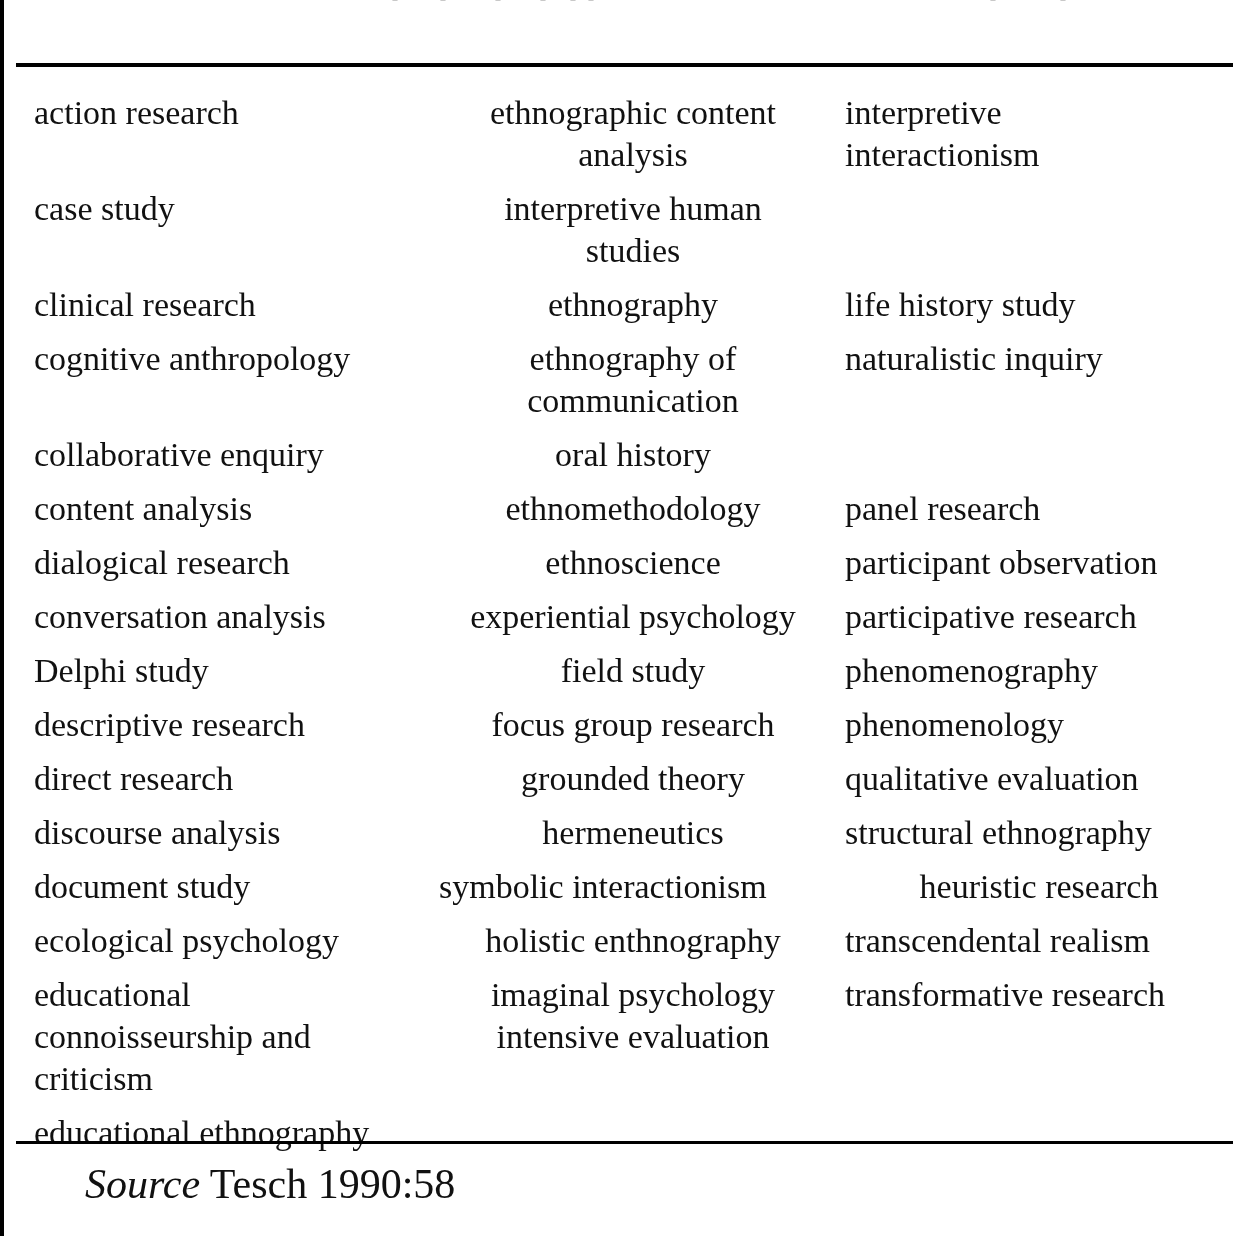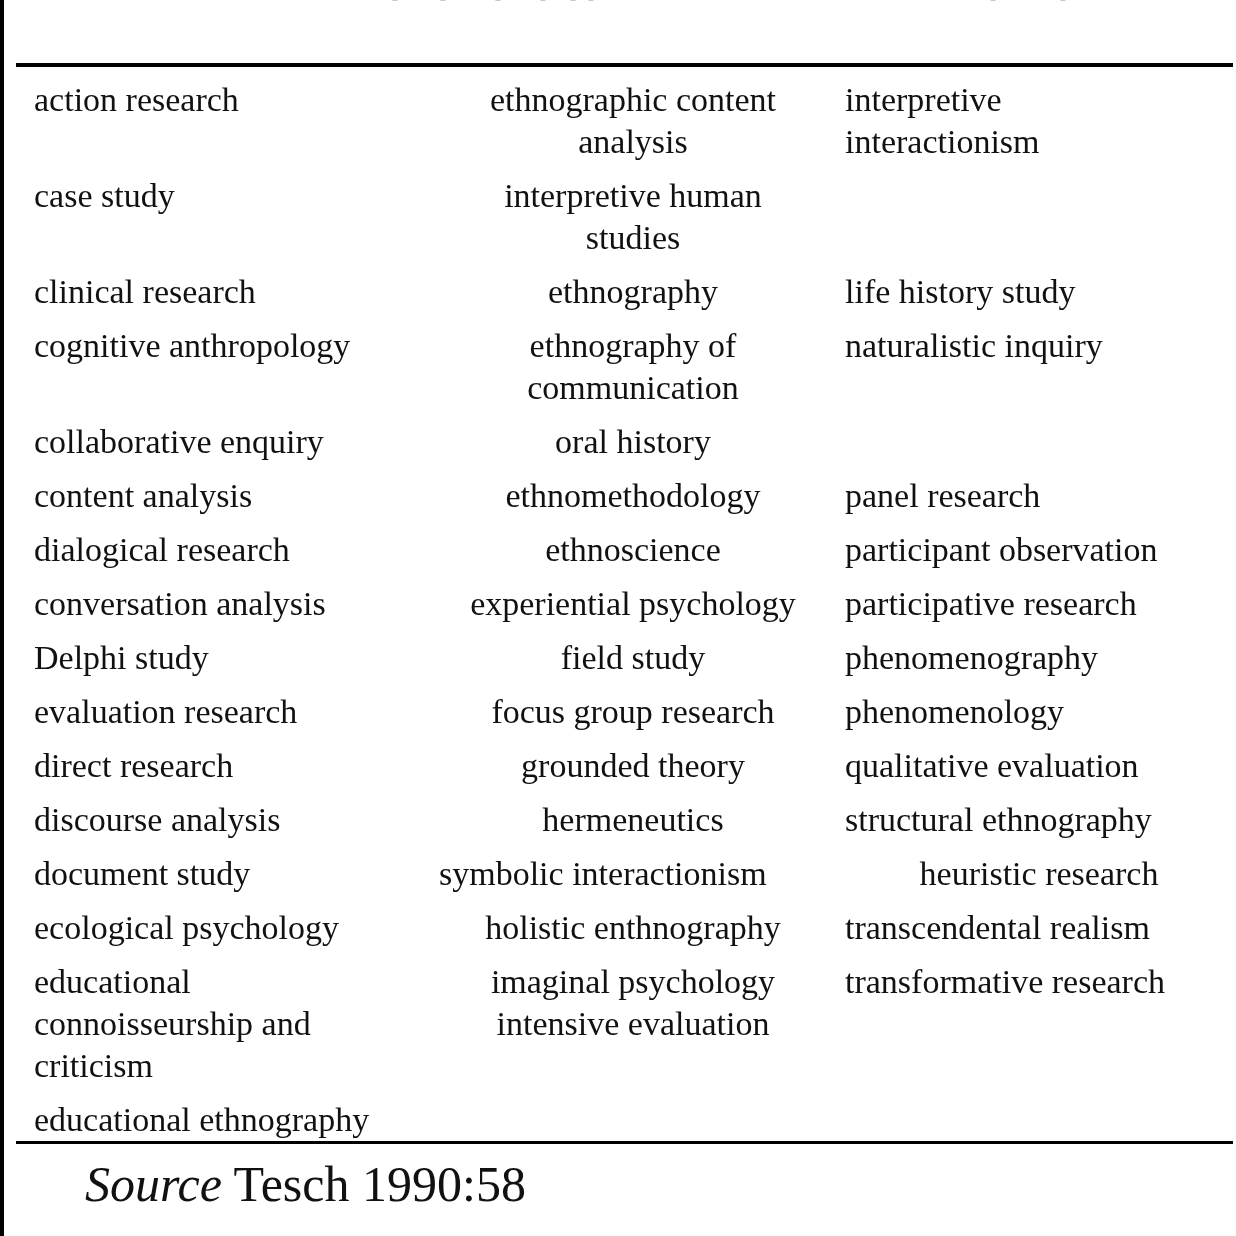--- a/index.html
+++ b/index.html
@@ -44,21 +44,21 @@
       left: 16px;
       width: 1217px;
       background: #000000;
     }
     .rule.top { top: 63px; height: 4px; }
     .rule.bottom { top: 1141px; height: 3px; }
 
     .table {
       position: absolute;
       left: 16px;
-      top: 67px;
+      top: 80px;
       width: 1217px;
       height: 1074px;
     }
     .row {
       display: flex;
       width: 100%;
     }
     .cell {
       box-sizing: border-box;
       font-size: 34px;
@@ -67,21 +67,21 @@
       white-space: pre-line;
     }
     .cell.c0 { width: 405px; padding-left: 18px; }
     .cell.c1 { width: 406px; padding-left: 18px; text-align: center; }
     .cell.c2 { width: 406px; padding-left: 18px; }
 
     .source {
       position: absolute;
       left: 85px;
       top: 1162px;
-      font-size: 50px;
+      font-size: 42px;
       line-height: 44px;
       white-space: nowrap;
     }
     .source .label { font-style: italic; }
   </style>
 </head>
 <body>
 
 <div class="left-bar"></div>
 
@@ -142,21 +142,21 @@
     <div class="cell c0">conversation analysis</div>
     <div class="cell c1">experiential psychology</div>
     <div class="cell c2">participative research</div>
   </div>
   <div class="row">
     <div class="cell c0">Delphi study</div>
     <div class="cell c1">field study</div>
     <div class="cell c2">phenomenography</div>
   </div>
   <div class="row">
-    <div class="cell c0">evaluation research</div>
+    <div class="cell c0">descriptive research</div>
     <div class="cell c1">focus group research</div>
     <div class="cell c2">phenomenology</div>
   </div>
   <div class="row">
     <div class="cell c0">direct research</div>
     <div class="cell c1">grounded theory</div>
     <div class="cell c2">qualitative evaluation</div>
   </div>
   <div class="row">
     <div class="cell c0">discourse analysis</div>

